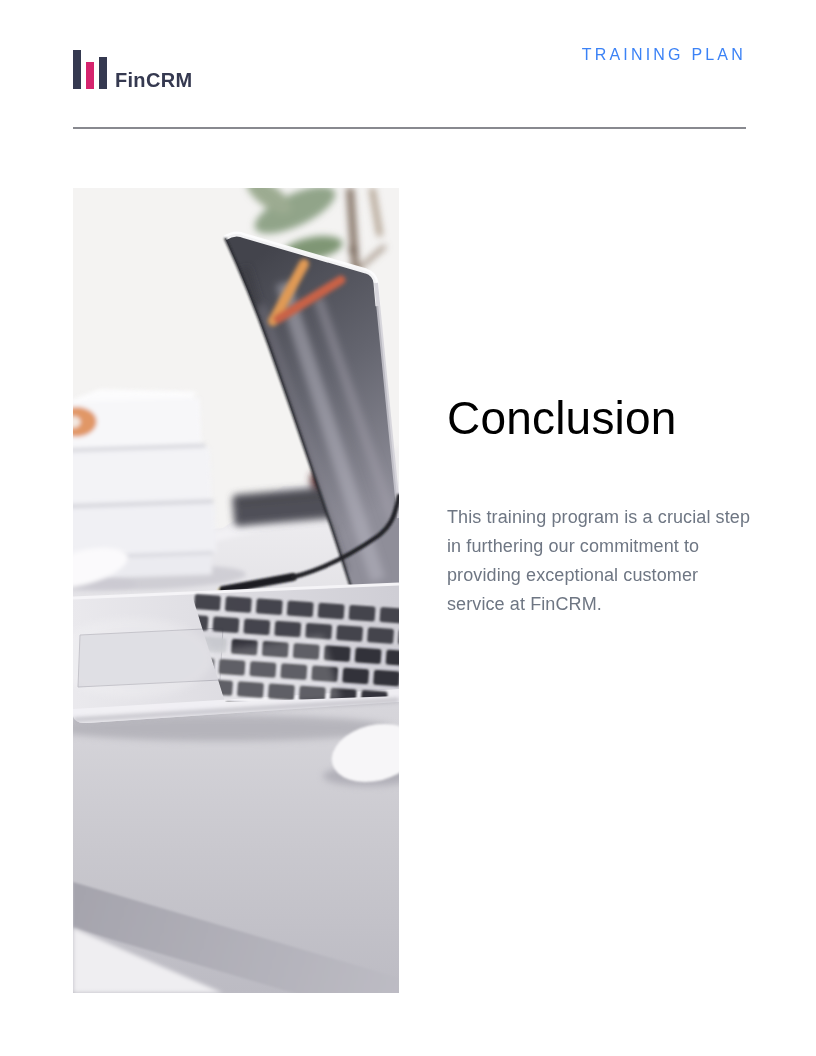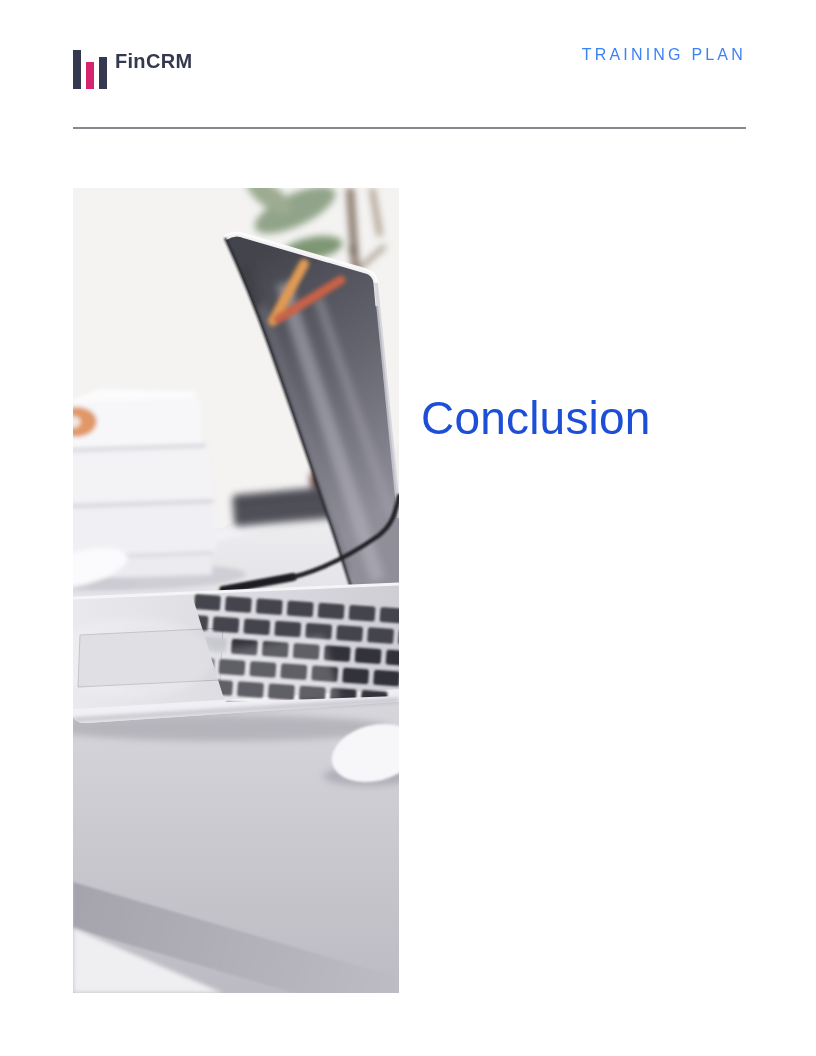--- a/index.html
+++ b/index.html
@@ -3,37 +3,37 @@
 <meta charset="utf-8">
 <style>
   html,body{margin:0;padding:0;}
   body{
     width:816px;height:1056px;position:relative;overflow:hidden;
     background:#ffffff;
     font-family:"Liberation Sans", sans-serif;
   }
   .page{position:absolute;inset:0;}
   
-  .brand{position:absolute;left:73px;top:50px;display:flex;}
+  .brand{position:absolute;left:73px;top:50px;display:flex;align-items:flex-end;}
   .brand .bars{display:block;}
   .brand .brand-name{
     margin-left:8px;font-size:20px;font-weight:700;color:#353950;
     letter-spacing:.3px;line-height:1;position:relative;top:1px;
   }
   .doc-label{
     position:absolute;top:46px;right:70px;
     font-size:16px;font-weight:400;color:#3b82f6;letter-spacing:3.2px;
   }
   .divider{position:absolute;left:73px;top:127px;width:673px;height:2px;background:#88898f;}
   
   .photo{position:absolute;left:73px;top:188px;width:326px;height:805px;}
   
   .heading{
-    position:absolute;left:421px;top:392px;
-    font-size:46px;line-height:52px;font-weight:500;color:#1d4ed8;
+    position:absolute;left:447px;top:392px;
+    font-size:46px;line-height:52px;font-weight:500;color:#000000;
     letter-spacing:.2px;white-space:pre;
   }
   .body-copy{position:absolute;left:447px;top:503px;width:320px;}
   .para{
     font-size:18px;line-height:29px;color:#6e7683;font-weight:400;
     white-space:pre-line;margin:0 0 32px 0;letter-spacing:.1px;
   }
 </style>
 </head>
 <body>
@@ -225,15 +225,19 @@
         <ellipse cx="302" cy="565" rx="44" ry="28" fill="#f7f6f8" transform="rotate(-14 302 565)" filter="url(#b1)"></ellipse>
       </g>
 
       <path d="M0,694 L326,790 L326,836 L0,740 Z" fill="url(#bevelGrad)" filter="url(#b1)"></path>
       <path d="M0,740 L150,805 L0,805 Z" fill="#efeef1" filter="url(#b2)"></path>
     </svg>
   </figure>
 
   <h1 class="heading" style="margin:0;">Conclusion</h1>
   <div class="body-copy">
+    <p class="para">This training program is a crucial step
+in furthering our commitment to
+providing exceptional customer
+service at FinCRM.</p>
   </div>
 
 </div>
 
 </body></html>

